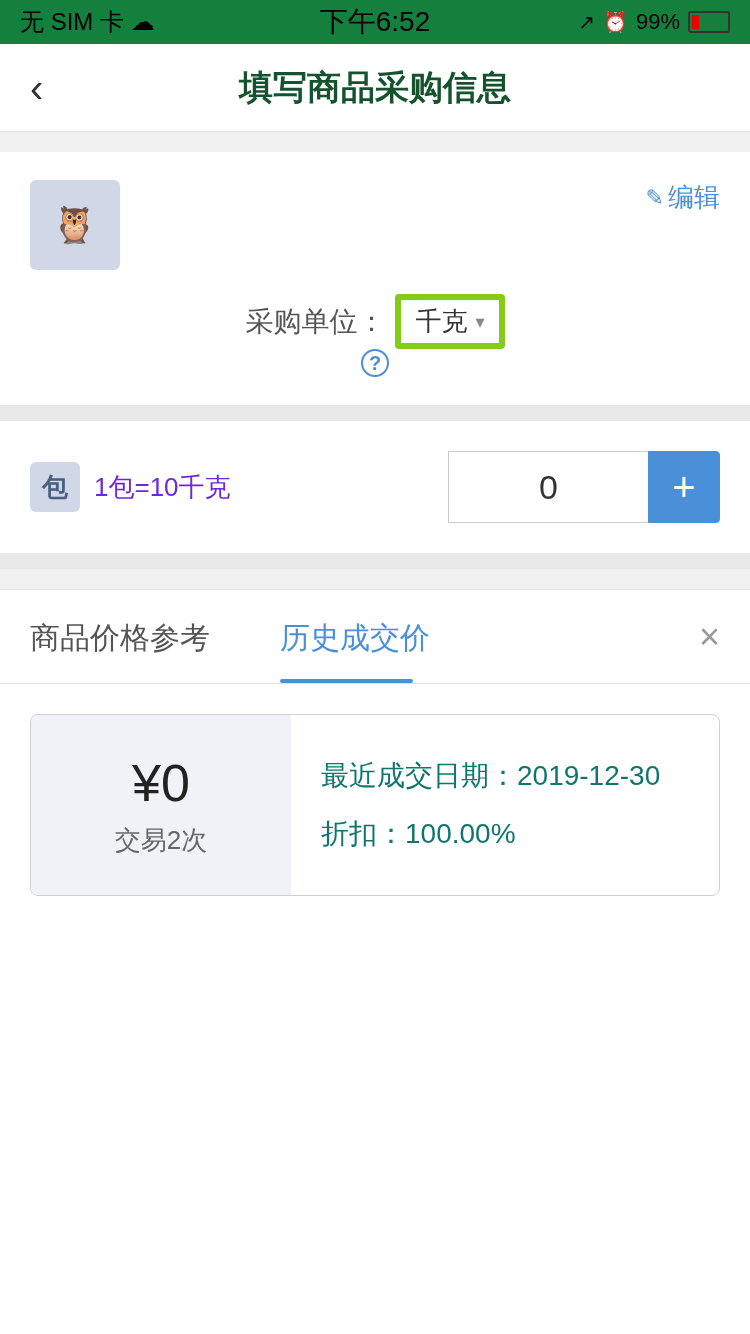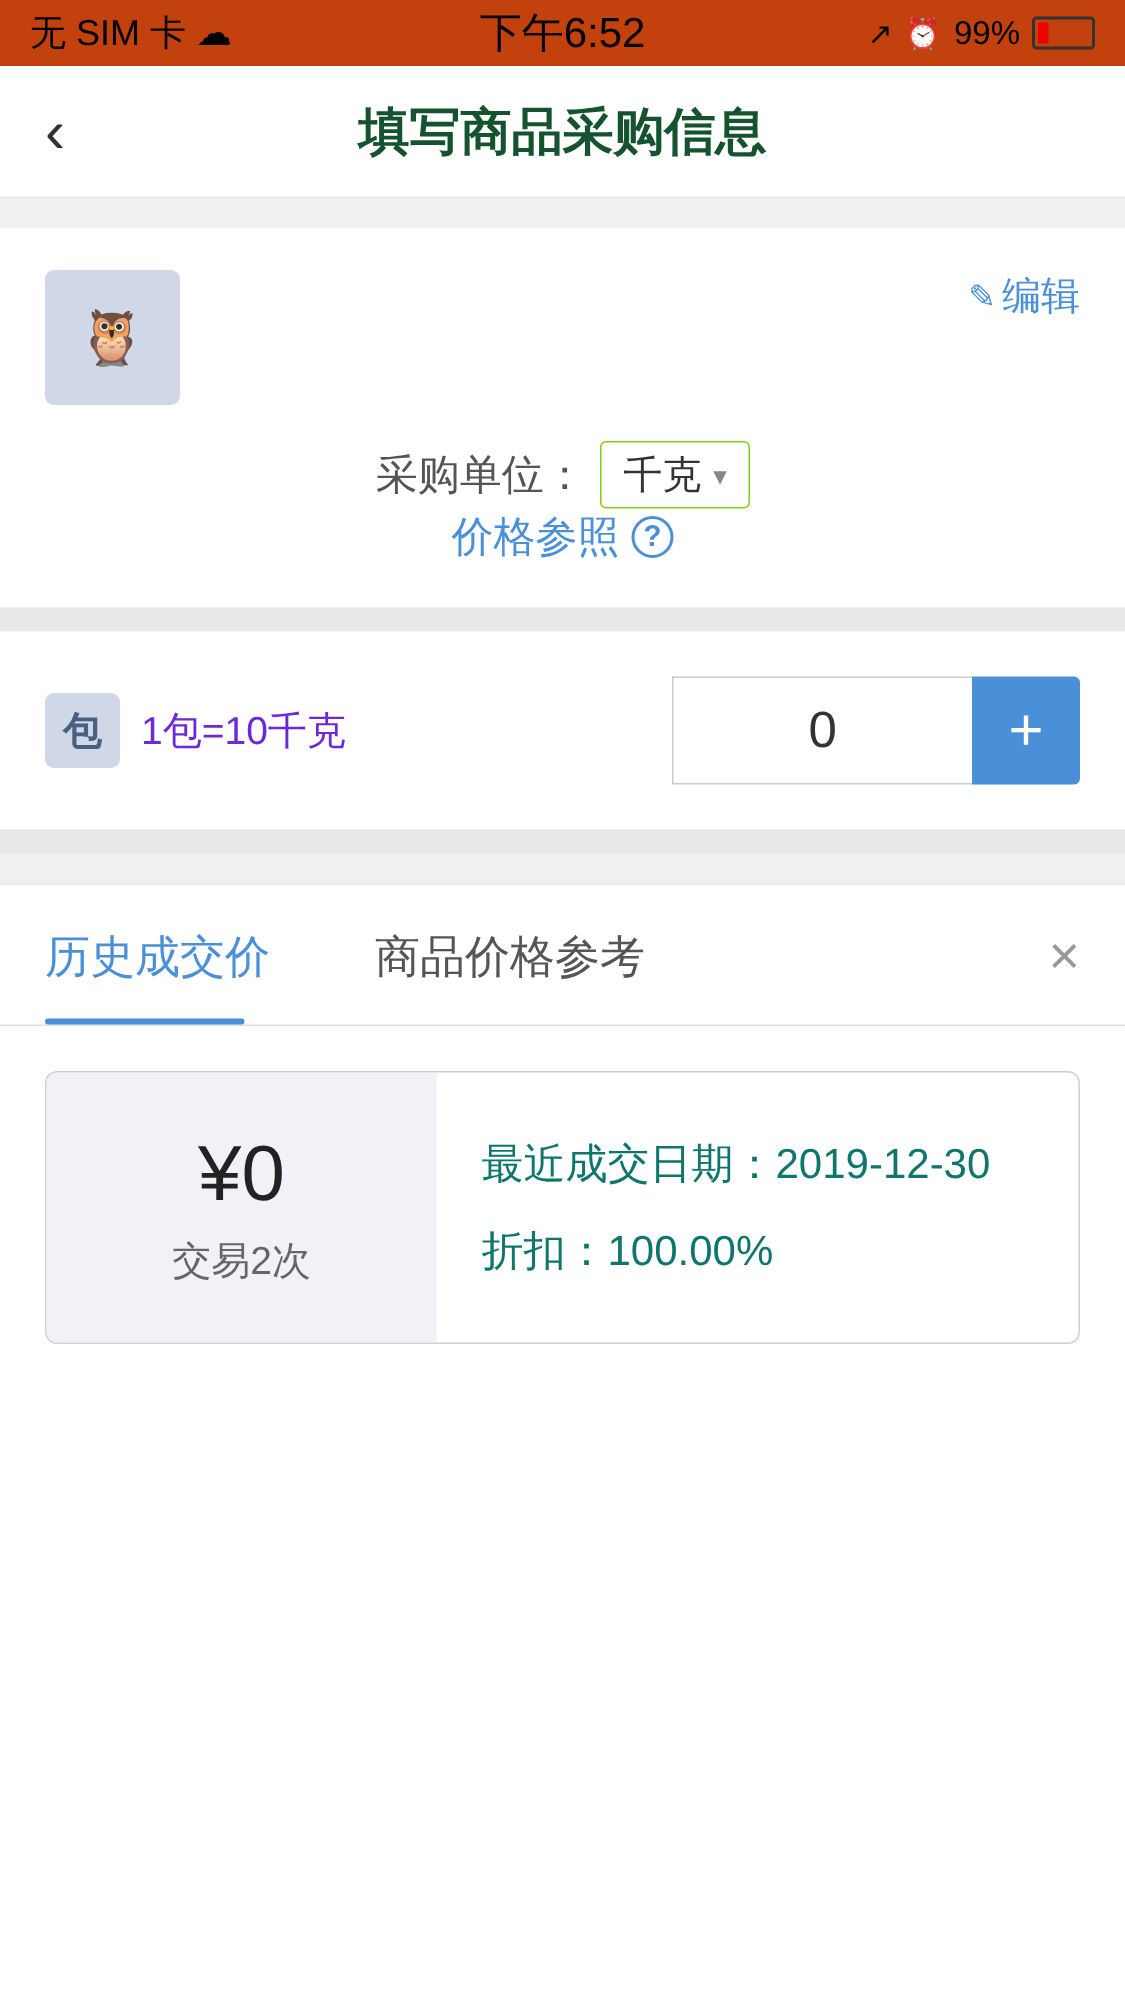--- a/index.html
+++ b/index.html
@@ -8,21 +8,21 @@
       width: 750px;
       min-height: 1334px;
       font-family: -apple-system, "PingFang SC", "Helvetica Neue", sans-serif;
       background: #f0f0f0;
       font-size: 28px;
     }
 
     
     .status-bar {
       height: 44px;
-      background: #c2410c;
+      background: #15803d;
       display: flex;
       align-items: center;
       justify-content: space-between;
       padding: 0 20px;
       font-size: 26px;
       font-weight: 500;
     }
     .status-left {
       display: flex;
       align-items: center;
@@ -141,21 +141,21 @@
       justify-content: space-between;
       flex-direction: column;
     }
     .unit-label {
       font-size: 28px;
       color: #555;
     }
     .unit-selector {
       display: inline-flex;
       align-items: center;
-      border: 1px solid #84cc16;
+      border: 6px solid #84cc16;
       border-radius: 4px;
       padding: 4px 14px;
       font-size: 26px;
       color: #333;
       margin-left: 10px;
       gap: 8px;
     }
     .unit-arrow {
       font-size: 18px;
       color: #888;
@@ -382,21 +382,20 @@
   </div>
   <div class="product-unit-row">
     <div style="display:flex;align-items:center;">
       <span class="unit-label">采购单位：</span>
       <span class="unit-selector">
         <span>千克</span>
         <span class="unit-arrow">▾</span>
       </span>
     </div>
     <div class="price-ref">
-      <span>价格参照</span>
       <div class="price-ref-icon">
         <span>?</span>
       </div>
     </div>
   </div>
 </div>
 
 <div class="gray-bar"></div>
 
 <div class="quantity-row">
@@ -411,25 +410,25 @@
     <div class="qty-plus-btn">
       <span>+</span>
     </div>
   </div>
 </div>
 
 <div class="gray-bar"></div>
 
 <div class="tabs-section">
   <div class="tabs-header">
+    <div class="tab-item">
+      <span>商品价格参考</span>
+    </div>
     <div class="tab-item active">
       <span>历史成交价</span>
-    </div>
-    <div class="tab-item">
-      <span>商品价格参考</span>
     </div>
     <span class="tab-close-btn">×</span>
   </div>
   <div class="tabs-content">
 
     <div class="history-card">
       <div class="history-left">
         <div class="history-price">
           <span>¥</span><span>0</span>
         </div>

